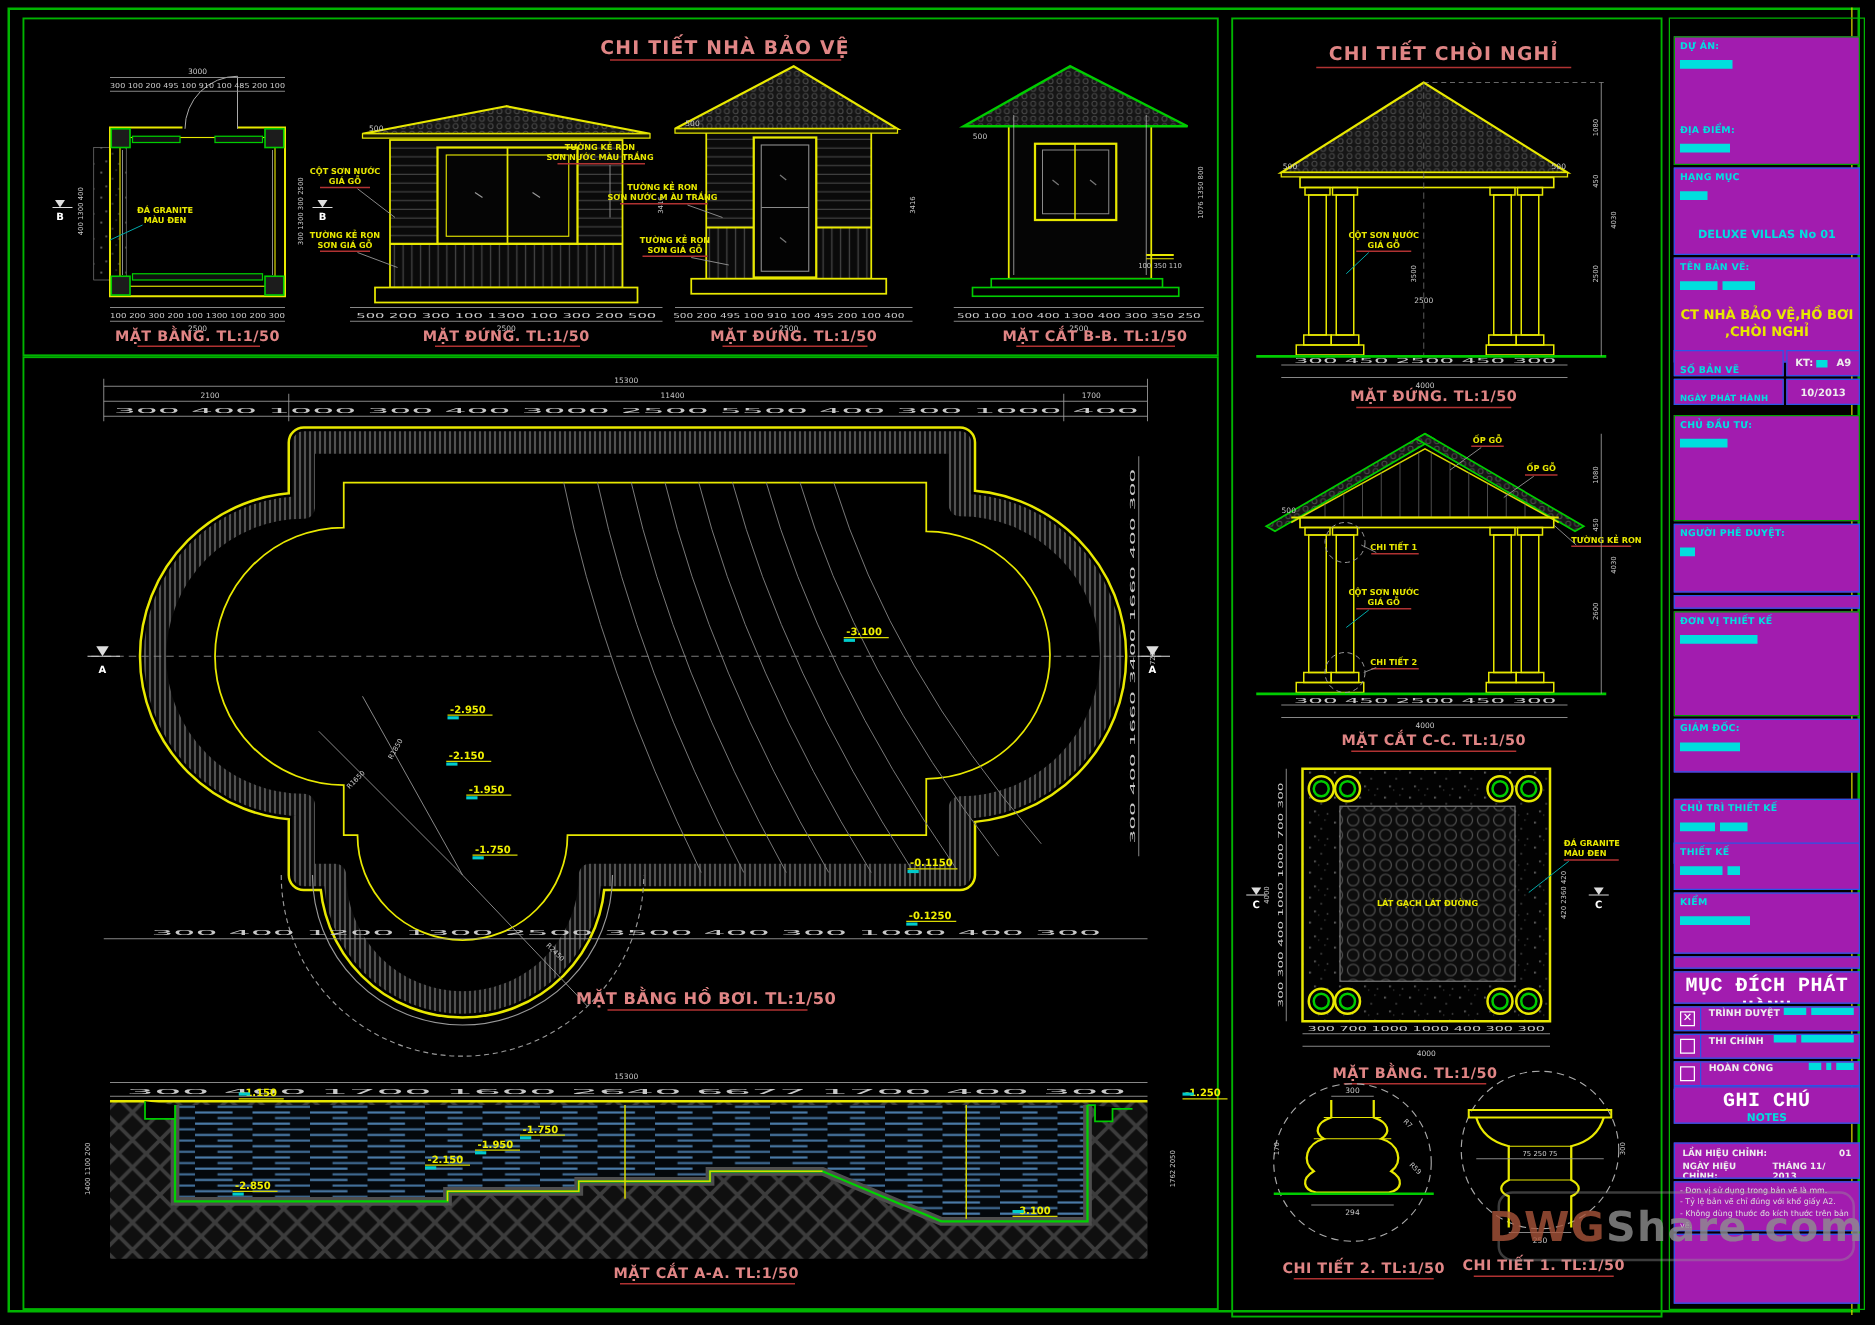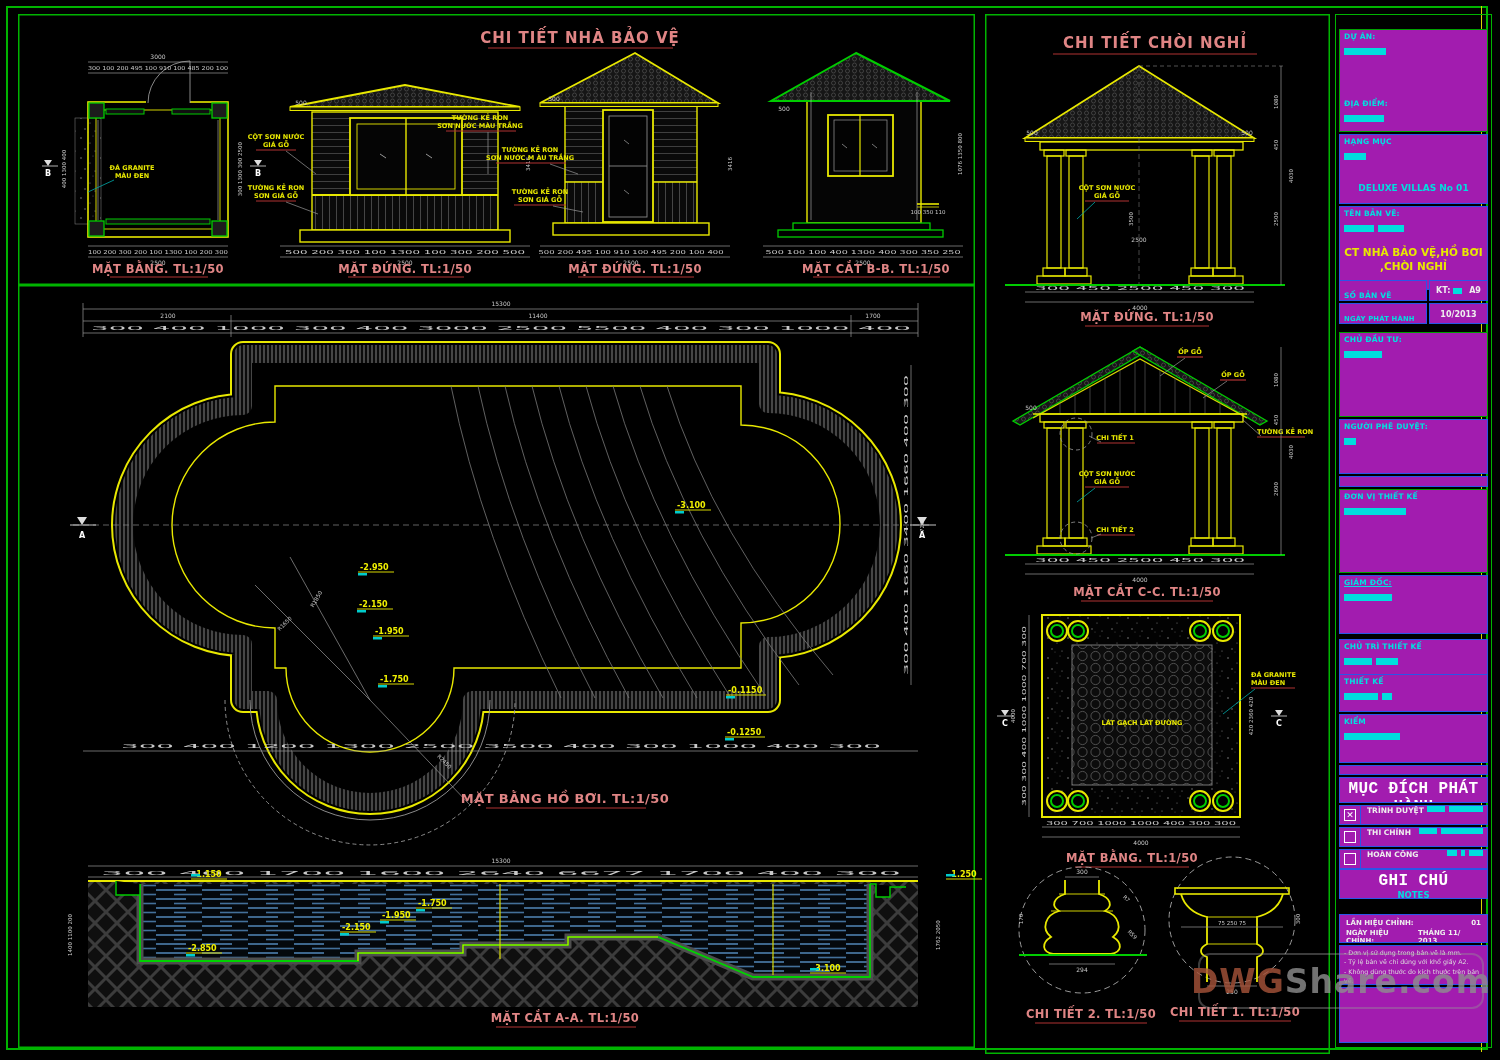--- a/index.html
+++ b/index.html
@@ -659,21 +659,21 @@
     </div>
     <div class="tbx" style="top:404px;height:55px;">
       <div class="tbl">NGƯỜI PHÊ DUYỆT:</div>
       <span class="bar" style="width:12px"></span>
     </div>
     <div class="tbx" style="top:461px;height:11px;"></div>
     <div class="tbx" style="top:474px;height:84px;border-color:#00a000;">
       <div class="tbl">ĐƠN VỊ THIẾT KẾ</div>
       <span class="bar" style="width:62px"></span>
     </div>
-    <div class="tbx" style="top:560px;height:59px;text-decoration:underline;">
+    <div class="tbx" style="top:560px;height:43px;">
       <div class="tbl">GIÁM ĐỐC:</div>
       <span class="bar" style="width:48px"></span>
     </div>
     <div class="tbx" style="top:624px;height:52px;">
       <div class="tbl">CHỦ TRÌ THIẾT KẾ</div>
       <span class="bar" style="width:28px"></span><span class="bar" style="width:22px"></span>
     </div>
     <div class="tbx" style="top:659px;height:38px;">
       <div class="tbl">THIẾT KẾ</div>
       <span class="bar" style="width:34px"></span><span class="bar" style="width:10px"></span>

